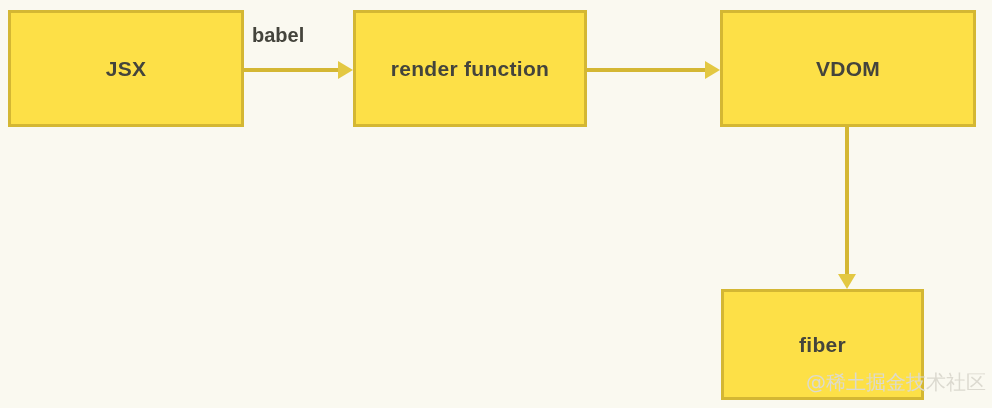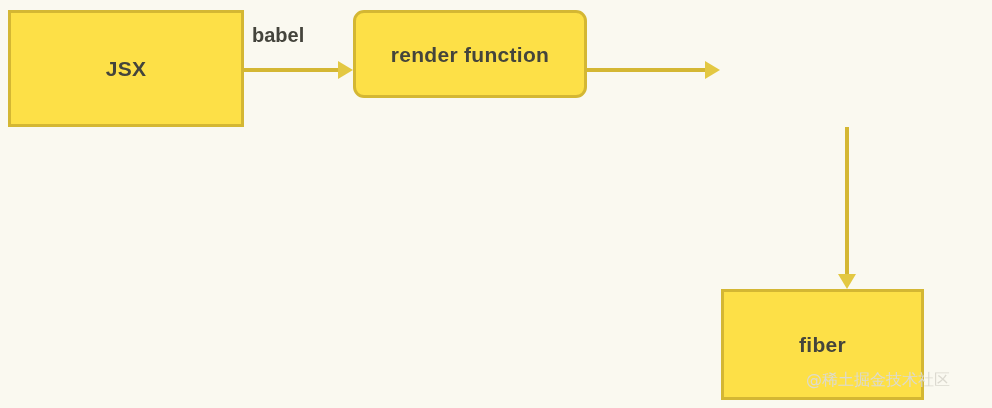--- a/index.html
+++ b/index.html
@@ -29,21 +29,21 @@
   .node-label {
     font-size: 21px;
     font-weight: bold;
     color: #44443c;
     letter-spacing: 0.3px;
     line-height: 1;
     white-space: nowrap;
   }
 
   #node-jsx            { left: 8px;   top: 10px;  width: 236px; height: 117px; }
-  #node-render         { left: 353px; top: 10px;  width: 234px; height: 88px; border-radius: 11px; }
+  #node-render         { left: 353px; top: 10px;  width: 234px; height: 117px; }
   #node-vdom           { left: 720px; top: 10px;  width: 256px; height: 117px; }
   #node-fiber          { left: 721px; top: 289px; width: 203px; height: 111px; }
 
   
   .edge-line-h {
     position: absolute;
     height: 4px;
     background: #d4b733;
   }
   .edge-line-v {
@@ -90,21 +90,21 @@
     line-height: 1;
   }
   #label-babel     { left: 252px; top: 25px; }
   #label-reconcile { left: 782px; top: 193px; }
 
   
   #watermark {
     position: absolute;
     left: 806px;
     top: 372px;
-    font-size: 16px;
+    font-size: 20px;
     color: #dcdad0;
     white-space: nowrap;
     line-height: 1;
     font-family: "DejaVu Sans", sans-serif;
   }
 </style>
 </head>
 <body>
 
 <div id="canvas">
@@ -119,20 +119,23 @@
   <div class="arrowhead-down" id="edge-vdom-fiber-head"></div>
 
   <div class="node" id="node-jsx">
     <span class="node-label">JSX</span>
   </div>
 
   <div class="node" id="node-render">
     <span class="node-label">render function</span>
   </div>
 
+  <div class="node" id="node-vdom">
+    <span class="node-label">VDOM</span>
+  </div>
 
   <div class="node" id="node-fiber">
     <span class="node-label">fiber</span>
   </div>
 
   <div class="edge-label" id="label-babel">babel</div>
 
 
   <div id="watermark">@稀土掘金技术社区</div>
 

